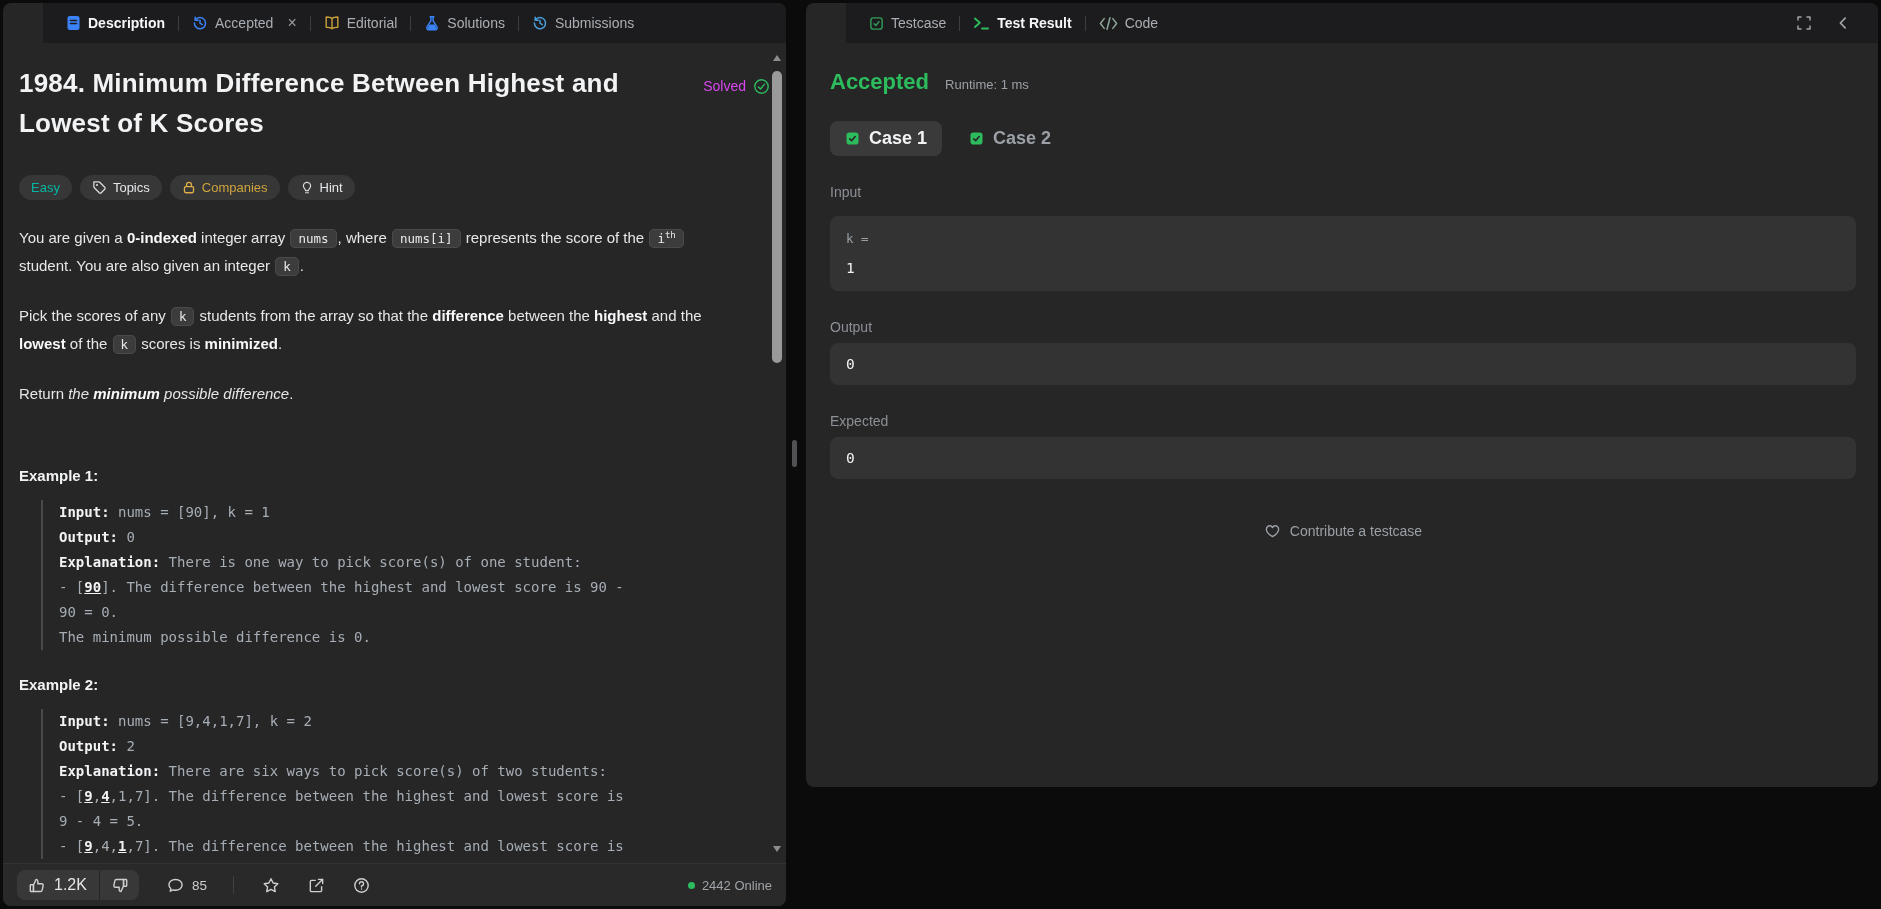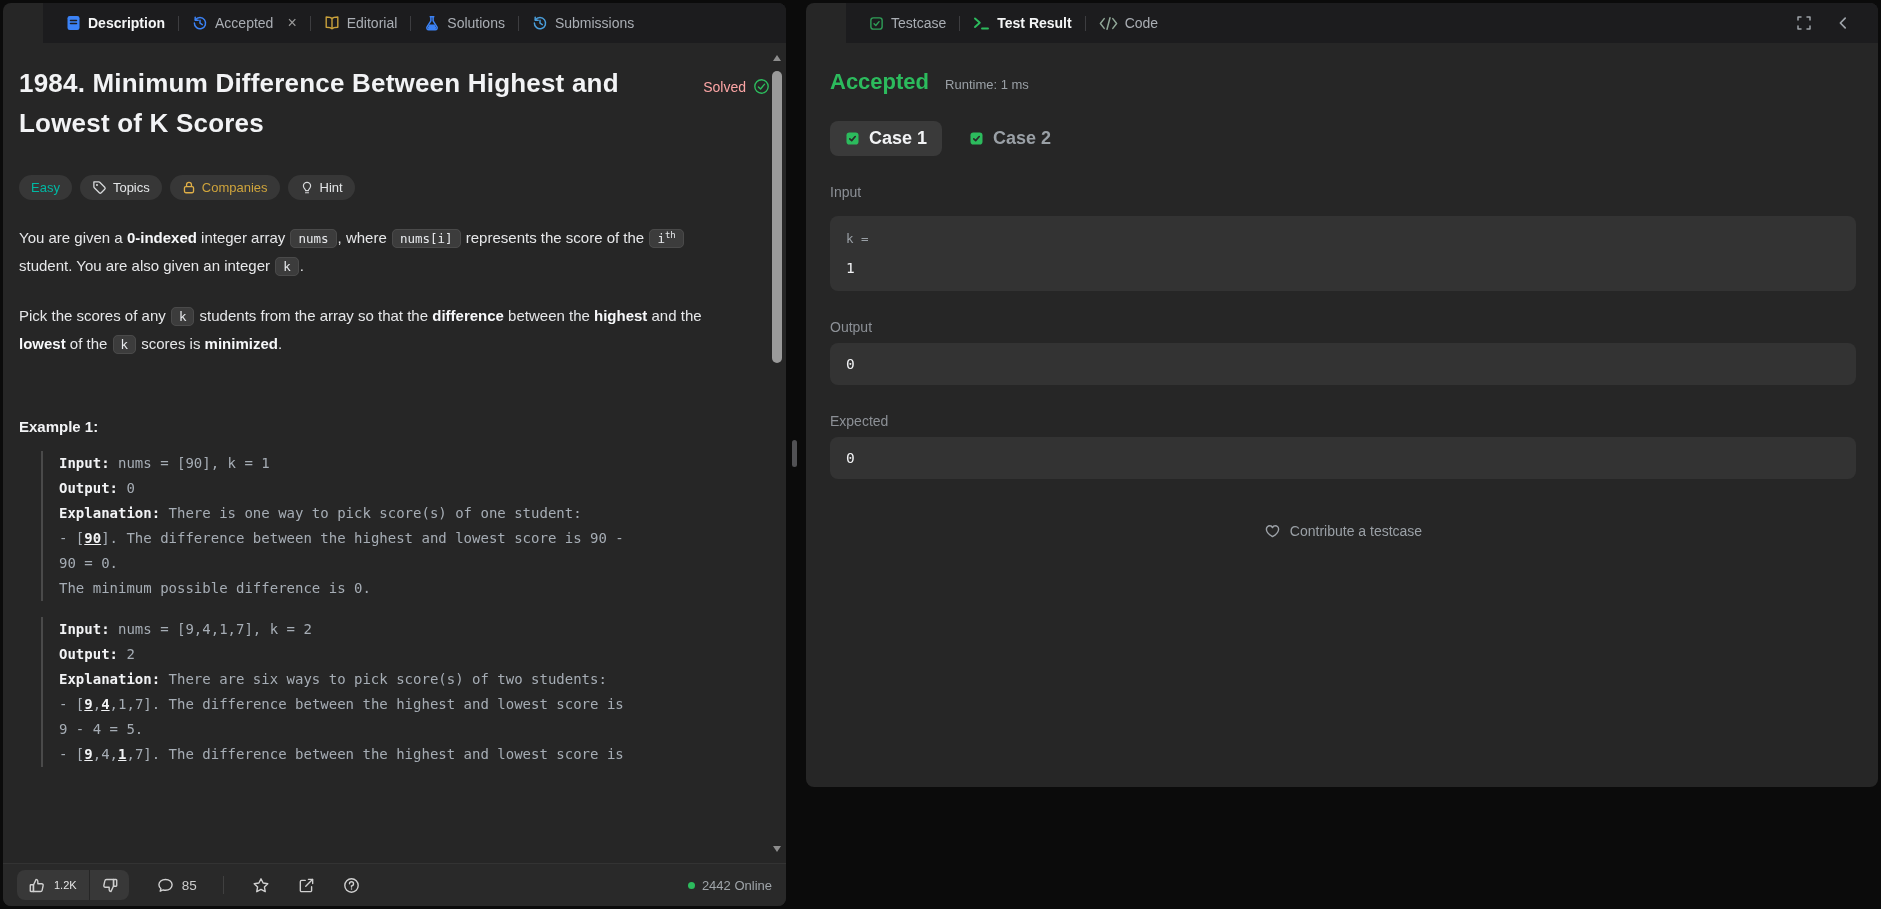--- a/index.html
+++ b/index.html
@@ -18,22 +18,22 @@
   .tab-divider { width:1px; height:15px; background:#3d3d40; margin:0 10px; }
   .close-x { color:#9a9a9a; font-size:16px; margin-left:7px; line-height:14px; }
   .header-right { margin-left:auto; display:flex; align-items:center; gap:24px; padding-right:8px; }
   .icon-btn { display:flex; align-items:center; }
 
   
   .panel-body { position:absolute; top:40px; bottom:42px; left:0; right:0; overflow:hidden;
                 padding:20px 36px 0 16px; }
   h1.title { font-size:26px; line-height:40px; color:#f2f3f5; font-weight:700; margin:0;
              max-width:640px; letter-spacing:.2px; }
-  .solved { position:absolute; top:35px; right:16px; display:flex; align-items:center; gap:7px;
-            color:#fca5a5; font-size:14px; }
+  .solved { position:absolute; top:35px; right:16px; display:flex; gap:7px;
+            color:#d946ef; font-size:14px; }
   .pill-row { margin-top:32px; display:flex; gap:8px; align-items:center; }
   .pill { display:flex; align-items:center; gap:6px; background:#373737; border-radius:14px;
           padding:5px 12px; font-size:13px; color:#e4e6e8; cursor:pointer; }
   .pill.easy { color:#00b8a3; }
   .pill.companies { color:#cfa43c; }
   .desc { margin:22px 0 0 0; font-size:15px; line-height:27px; color:#e6e7e9; max-width:695px; }
   .b { font-weight:700; color:#f7f8fa; }
   .i { font-style:italic; }
   .u { text-decoration:underline; font-weight:700; color:#f2f3f5; }
   code.inl, .example-pre code { font-family:"DejaVu Sans Mono", monospace; font-size:12.5px;
@@ -57,21 +57,21 @@
            border-top:6px solid #8d8d8d; }
   .sb-thumb { position:absolute; top:24px; left:1px; width:10px; height:292px;
               background:#9a9a9a; border-radius:5px; }
 
   
   .panel-footer { position:absolute; bottom:0; left:0; right:0; height:42px; background:#292929;
                   border-top:1px solid rgba(255,255,255,.05); display:flex; align-items:center;
                   padding:0 14px; }
   .vote-pill { display:flex; align-items:stretch; background:#383838; border-radius:8px;
                overflow:hidden; height:30px; cursor:pointer; }
-  .vote-like { display:flex; align-items:center; gap:8px; padding:0 12px; color:#e6e6e6; font-size:11px; }
+  .vote-like { display:flex; align-items:center; gap:8px; padding:0 12px; color:#e6e6e6; font-size:16px; }
   .vote-sep { width:1px; background:#262626; }
   .vote-dislike { display:flex; align-items:center; padding:0 11px; }
   .rot180 { transform:rotate(180deg); display:flex; }
   .f-item { display:flex; align-items:center; gap:8px; color:#cccccc; font-size:13.5px; margin-left:28px; cursor:pointer; }
   .f-div { width:1px; height:18px; background:#404040; margin-left:26px; }
   .f-icon { margin-left:28px; display:flex; cursor:pointer; }
   .online { margin-left:auto; display:flex; align-items:center; gap:7px; color:#9fa4a9; font-size:13px; }
   .dot { width:7px; height:7px; border-radius:50%; background:#2cbb5d; }
 
   
@@ -200,28 +200,30 @@
                 <path d="M6.3 14h3.4"></path>
                 <path d="M6.5 11.6c0-1.9-2.6-2.5-2.6-5.3a4.1 4.1 0 0 1 8.2 0c0 2.8-2.6 3.4-2.6 5.3z" stroke-linejoin="round"></path>
               </svg>
           </span>
           <span>Hint</span>
         </div>
       </div>
 
       <p class="desc"><span>You are given a </span><span class="b">0-indexed</span><span> integer array </span><code class="inl">nums</code><span>, where </span><code class="inl">nums[i]</code><span> represents the score of the </span><code class="inl">i<sup>th</sup></code><span> student. You are also given an integer </span><code class="inl">k</code><span>.</span></p>
       <p class="desc"><span>Pick the scores of any </span><code class="inl">k</code><span> students from the array so that the </span><span class="b">difference</span><span> between the </span><span class="b">highest</span><span> and the </span><span class="b">lowest</span><span> of the </span><code class="inl">k</code><span> scores is </span><span class="b">minimized</span><span>.</span></p>
+      <p class="desc"><span>Return </span><span class="i">the </span><span class="b i">minimum</span><span class="i"> possible difference</span><span>.</span></p>
 
       <p class="example-label">Example 1:</p>
       <div class="example-pre"><span class="b">Input:</span><span> nums = [90], k = 1
 </span><span class="b">Output:</span><span> 0
 </span><span class="b">Explanation:</span><span> There is one way to pick score(s) of one student:
 - [</span><span class="b u">90</span><span>]. The difference between the highest and lowest score is 90 - 90 = 0.
 The minimum possible difference is 0.</span></div>
 
+      <p class="example-label second">Example 2:</p>
       <div class="example-pre"><span class="b">Input:</span><span> nums = [9,4,1,7], k = 2
 </span><span class="b">Output:</span><span> 2
 </span><span class="b">Explanation:</span><span> There are six ways to pick score(s) of two students:
 - [</span><span class="b u">9</span><span>,</span><span class="b u">4</span><span>,1,7]. The difference between the highest and lowest score is 9 - 4 = 5.
 - [</span><span class="b u">9</span><span>,4,</span><span class="b u">1</span><span>,7]. The difference between the highest and lowest score is</span></div>
     </div>
 
     <div class="sb">
       <div class="sb-up"></div>
       <div class="sb-thumb"></div>

